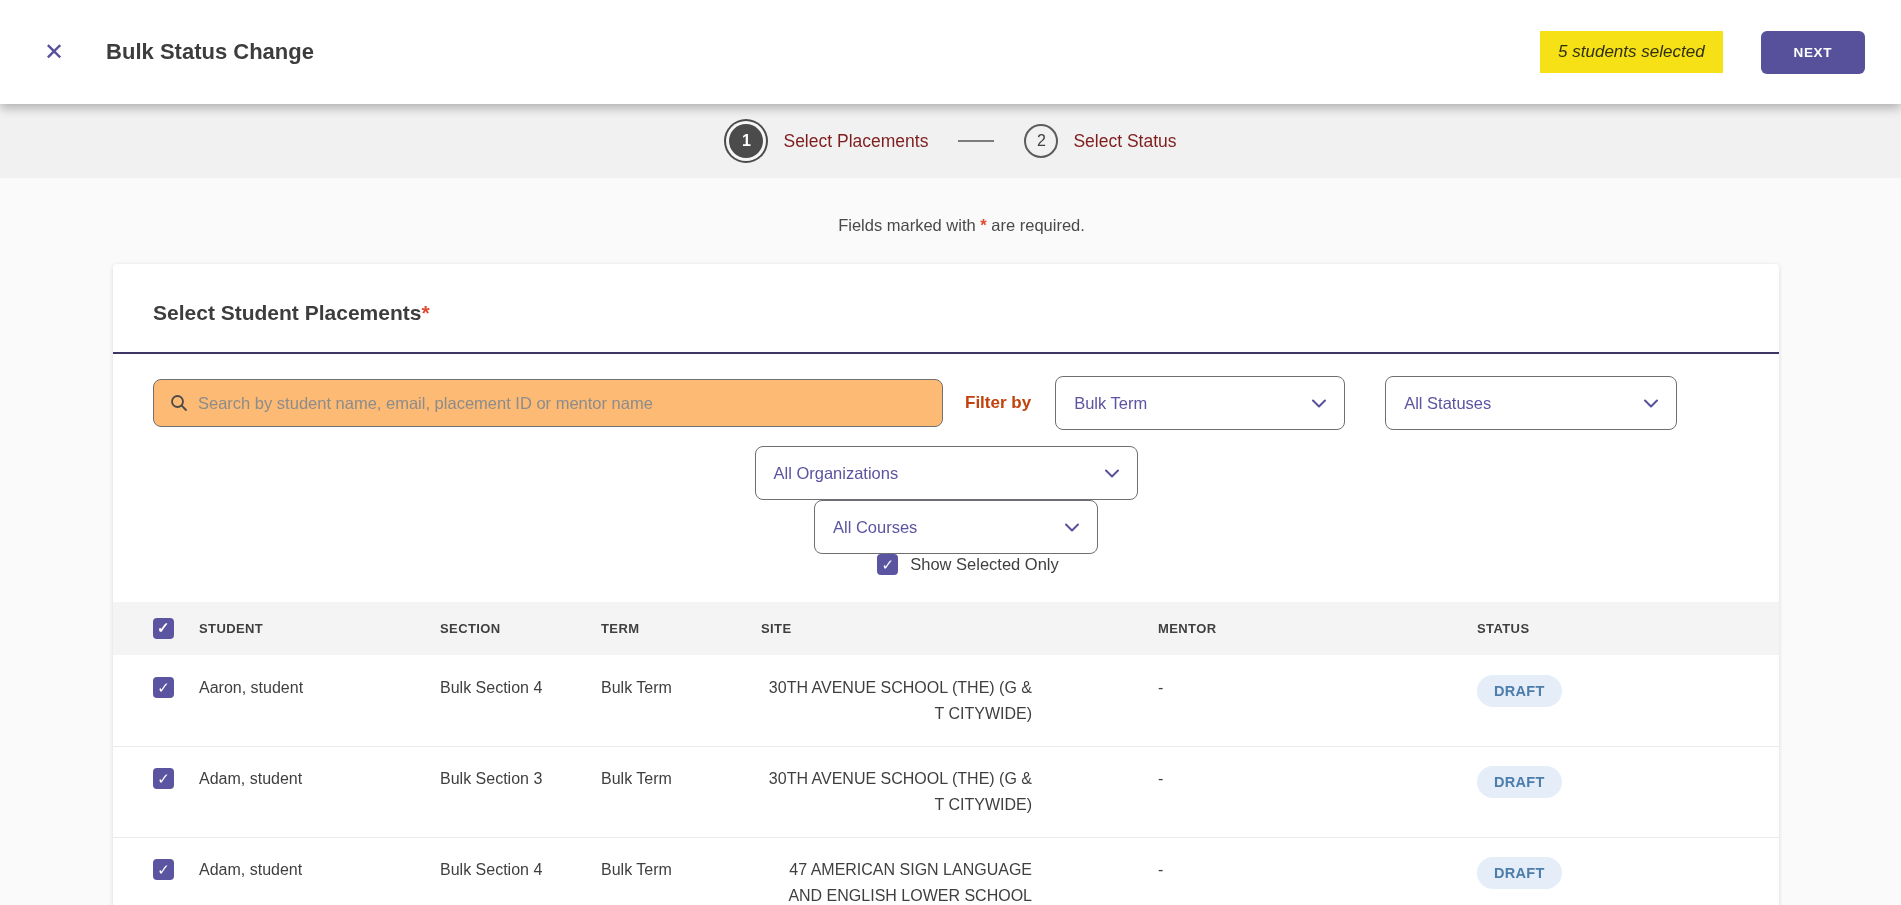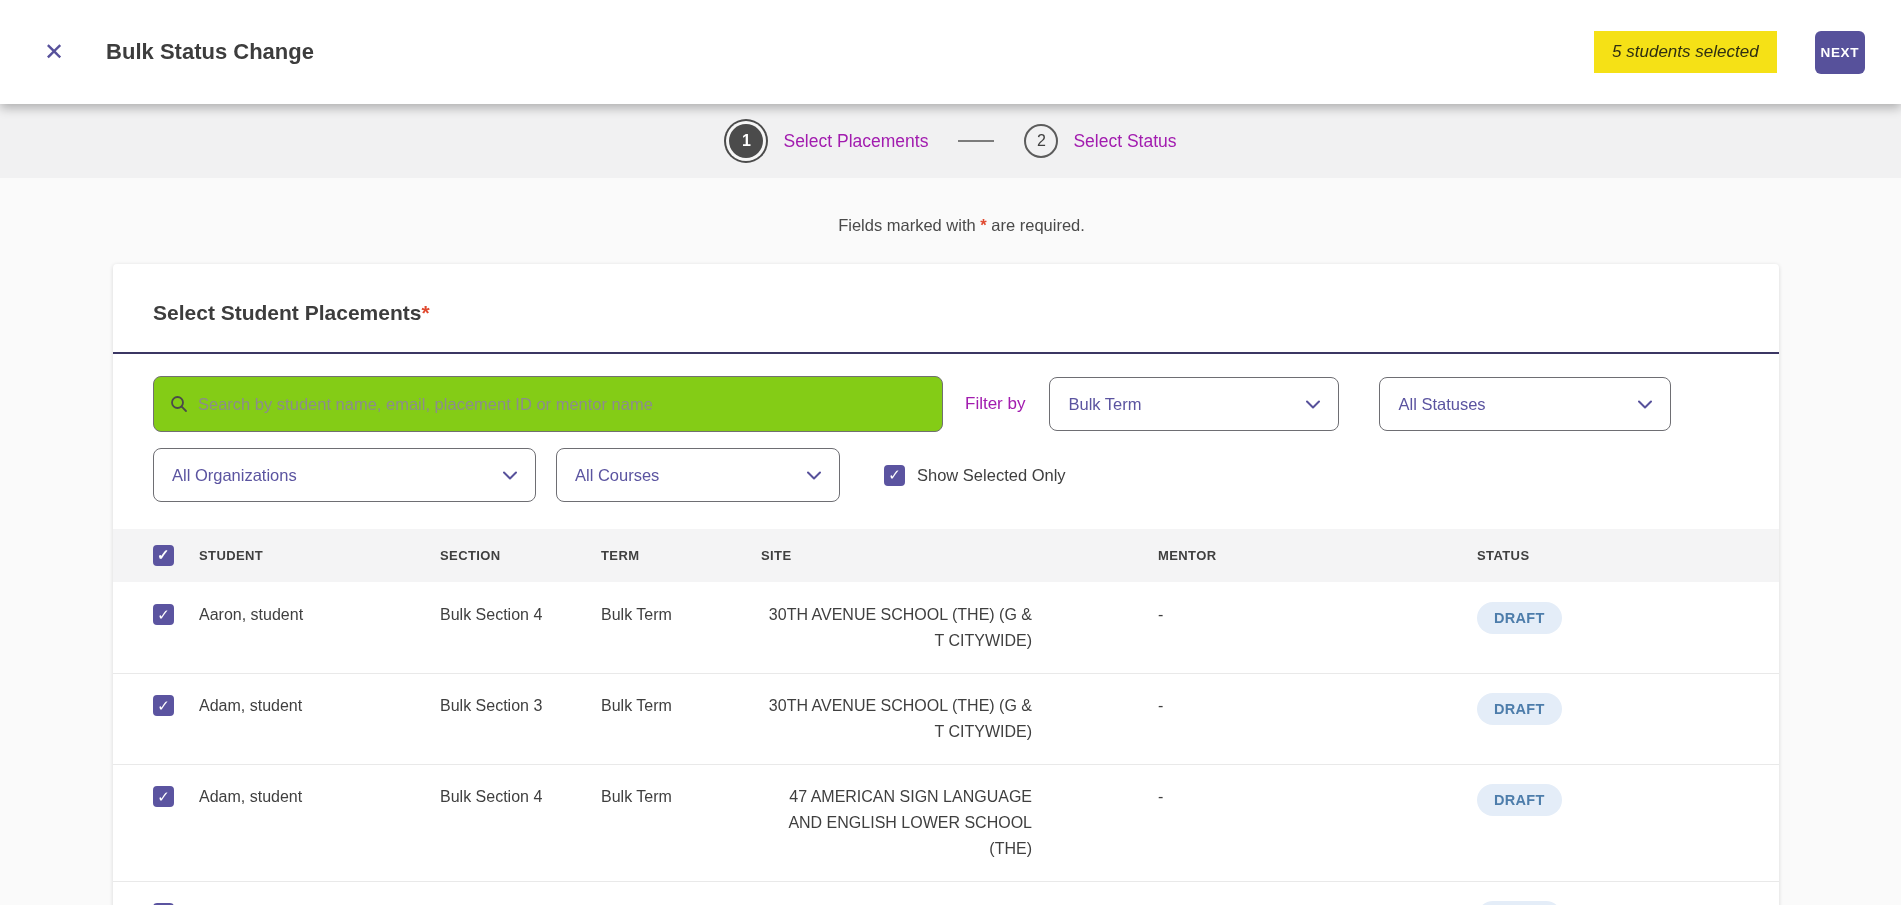--- a/index.html
+++ b/index.html
@@ -43,21 +43,21 @@
     font-style: italic;
     font-size: 17px;
     padding: 11px 18px;
   }
   .next-btn {
     margin: 0 36px 0 38px;
     background: #57519B;
     color: #ffffff;
     border: none;
     border-radius: 6px;
-    padding: 14px 6px;
+    padding: 14px 33px;
     font-size: 13.5px;
     font-weight: bold;
     letter-spacing: 0.6px;
     cursor: pointer;
     font-family: inherit;
   }
 
   
   .stepper {
     position: relative;
@@ -83,21 +83,21 @@
     margin: 5px;
   }
   .step-circle.inactive {
     background: transparent;
     border: 2px solid #5c5c5c;
     color: #3f3f3f;
   }
   .step-label {
     margin-left: 15px;
     font-size: 17.5px;
-    color: #a21caf;
+    color: #7f1d1d;
   }
   .step-divider {
     width: 36px; height: 2px;
     background: #7c7c7c;
     margin: 0 30px;
   }
 
   
   .required-note {
     margin-top: 38px;
@@ -121,47 +121,47 @@
     padding: 37px 40px 27px 40px;
     border-bottom: 2px solid #3b3663;
     font-size: 21px;
     font-weight: bold;
     color: #3d3d3d;
   }
 
   
   .filters { padding: 22px 40px 0 40px; }
   .filter-row { display: flex; align-items: center; }
-  .filter-row.second { margin-top: 16px; }
+  .filter-row.second { margin-top: 16px; flex-direction: column; }
 
   .search-box {
-    width: 790px; height: 56px;
+    width: 790px; height: 48px;
     border: 1px solid #707070;
     border-radius: 8px;
     display: flex; align-items: center;
     padding: 0 16px;
-    background: #84cc16;
+    background: #fdba74;
   }
   .search-box svg { flex: none; }
   .search-input {
     border: none; outline: none;
     flex: 1;
     margin-left: 10px;
     font-size: 16.5px;
     font-family: inherit;
     color: #3f3f3f;
     background: transparent;
   }
   .search-input::placeholder { color: #8c8c8c; }
 
   .filter-by-label {
     margin-left: 22px;
     font-size: 17px;
-    font-weight: normal;
-    color: #a21caf;
+    font-weight: bold;
+    color: #c2410c;
     white-space: nowrap;
   }
 
   .dropdown {
     height: 54px;
     border: 1px solid #6e6e73;
     border-radius: 8px;
     background: #fff;
     display: flex; align-items: center; justify-content: space-between;
     padding: 0 18px;

